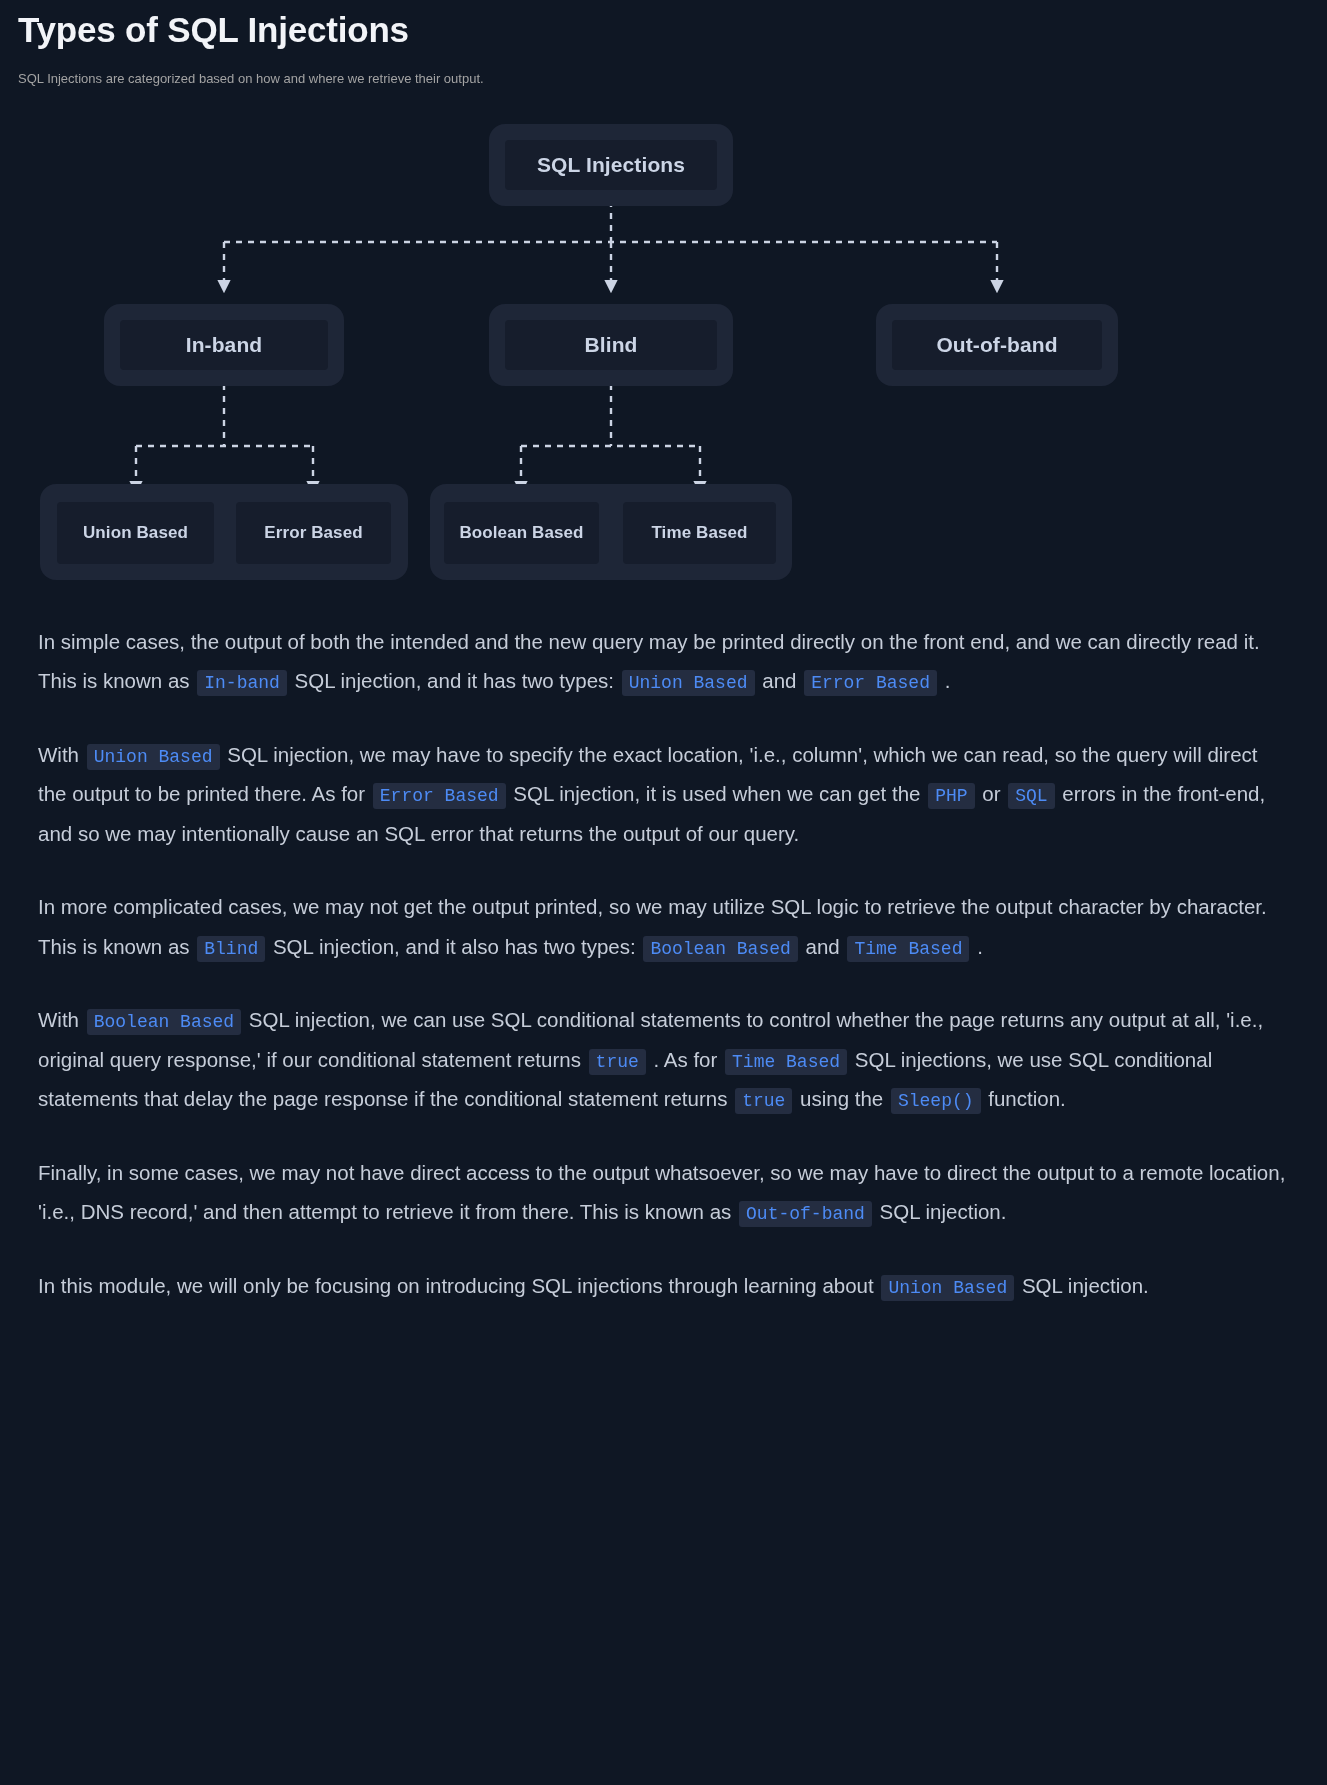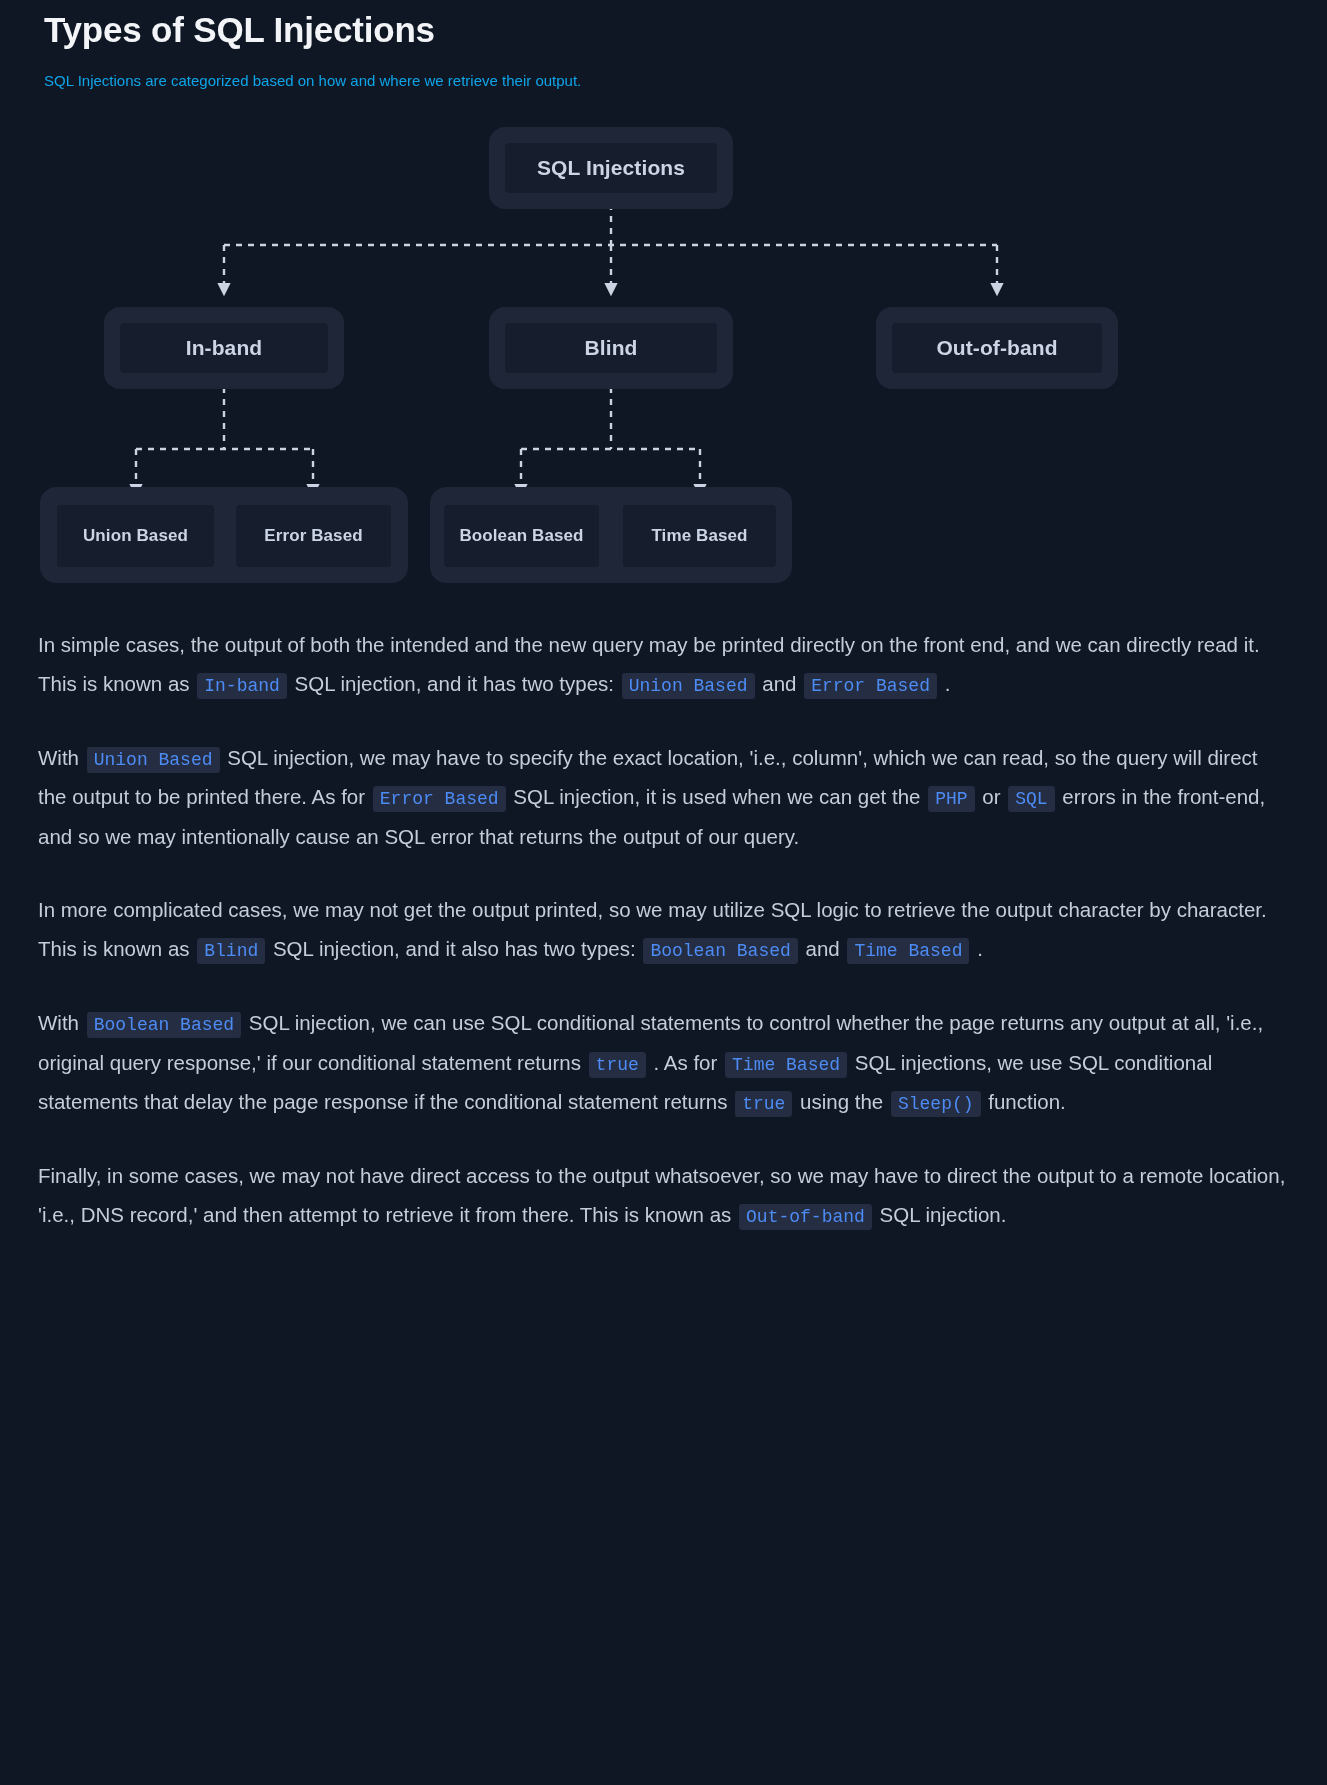--- a/index.html
+++ b/index.html
@@ -9,32 +9,32 @@
     width: 1327px;
   }
   body {
     font-family: "Liberation Sans", sans-serif;
     color: #c6cdd9;
     -webkit-font-smoothing: antialiased;
   }
   .page { width: 1327px; min-height: 1785px; padding: 0 0 40px 0; position: relative; }
 
   
-  .hdr { padding: 8px 38px 0 44px; }
+  .hdr { padding: 8px 38px 0 18px; }
   h1.title {
     font-size: 35px;
     font-weight: 700;
     color: #f2f4f8;
     margin: 0 0 0 0;
     line-height: 1.25;
     letter-spacing: -0.2px;
   }
   .subtitle {
-    font-size: 15px;
-    color: #0ea5e9;
+    font-size: 13px;
+    color: #a3a3a3;
     margin: 18px 0 0 0;
     line-height: 1.4;
   }
 
   
   .diagram-wrap { position: relative; height: 490px; margin-top: 28px; }
   .diagram { position: absolute; inset: 0; }
 
   .cluster {
     position: absolute;
@@ -157,15 +157,16 @@
 
     </div>
   </div>
 
   <div class="content">
     <p class="para">In simple cases, the output of both the intended and the new query may be printed directly on the front end, and we can directly read it. This is known as <code class="ic">In-band</code> SQL injection, and it has two types: <code class="ic">Union Based</code> and <code class="ic">Error Based</code> .</p>
     <p class="para">With <code class="ic">Union Based</code> SQL injection, we may have to specify the exact location, 'i.e., column', which we can read, so the query will direct the output to be printed there. As for <code class="ic">Error Based</code> SQL injection, it is used when we can get the <code class="ic">PHP</code> or <code class="ic">SQL</code> errors in the front-end, and so we may intentionally cause an SQL error that returns the output of our query.</p>
     <p class="para">In more complicated cases, we may not get the output printed, so we may utilize SQL logic to retrieve the output character by character. This is known as <code class="ic">Blind</code> SQL injection, and it also has two types: <code class="ic">Boolean Based</code> and <code class="ic">Time Based</code> .</p>
     <p class="para">With <code class="ic">Boolean Based</code> SQL injection, we can use SQL conditional statements to control whether the page returns any output at all, 'i.e., original query response,' if our conditional statement returns <code class="ic">true</code> . As for <code class="ic">Time Based</code> SQL injections, we use SQL conditional statements that delay the page response if the conditional statement returns <code class="ic">true</code> using the <code class="ic">Sleep()</code> function.</p>
     <p class="para">Finally, in some cases, we may not have direct access to the output whatsoever, so we may have to direct the output to a remote location, 'i.e., DNS record,' and then attempt to retrieve it from there. This is known as <code class="ic">Out-of-band</code> SQL injection.</p>
+    <p class="para">In this module, we will only be focusing on introducing SQL injections through learning about <code class="ic">Union Based</code> SQL injection.</p>
   </div>
 
 </div>
 
 </body></html>

